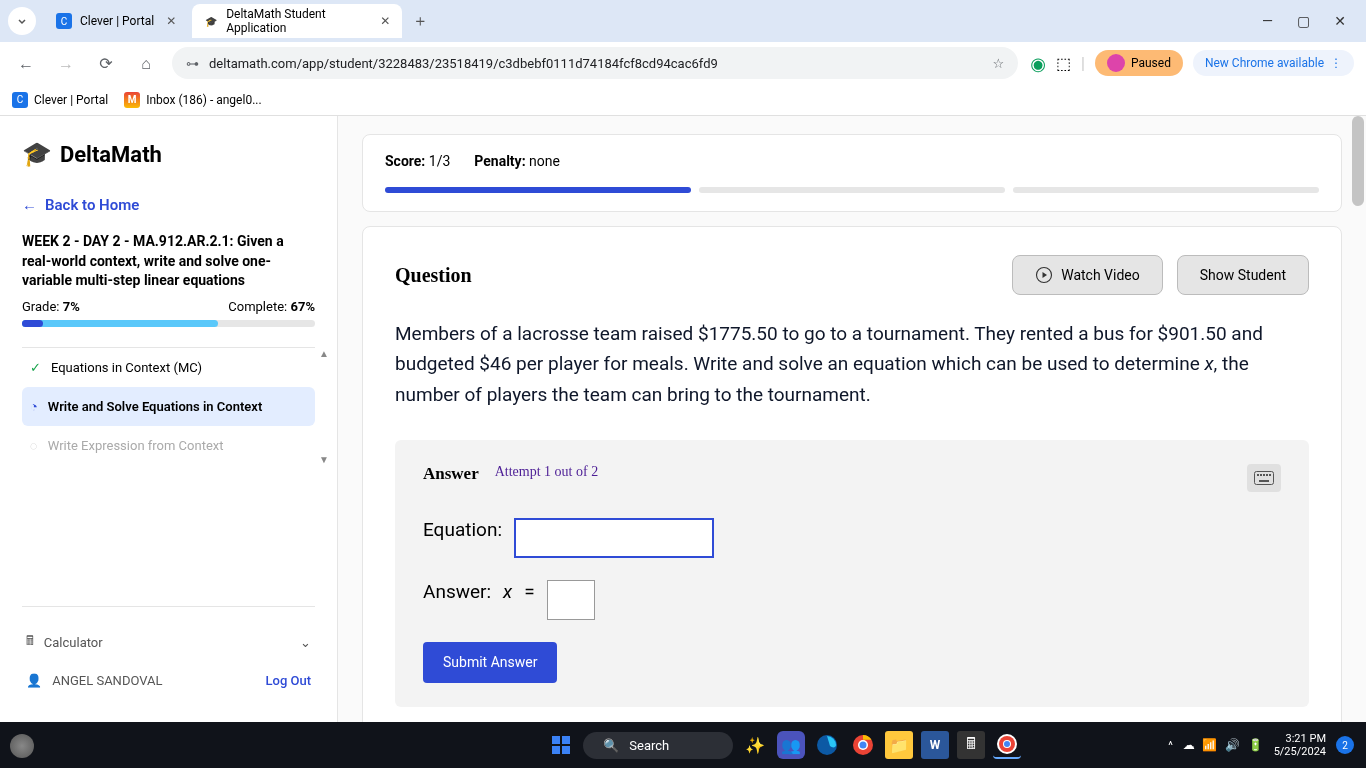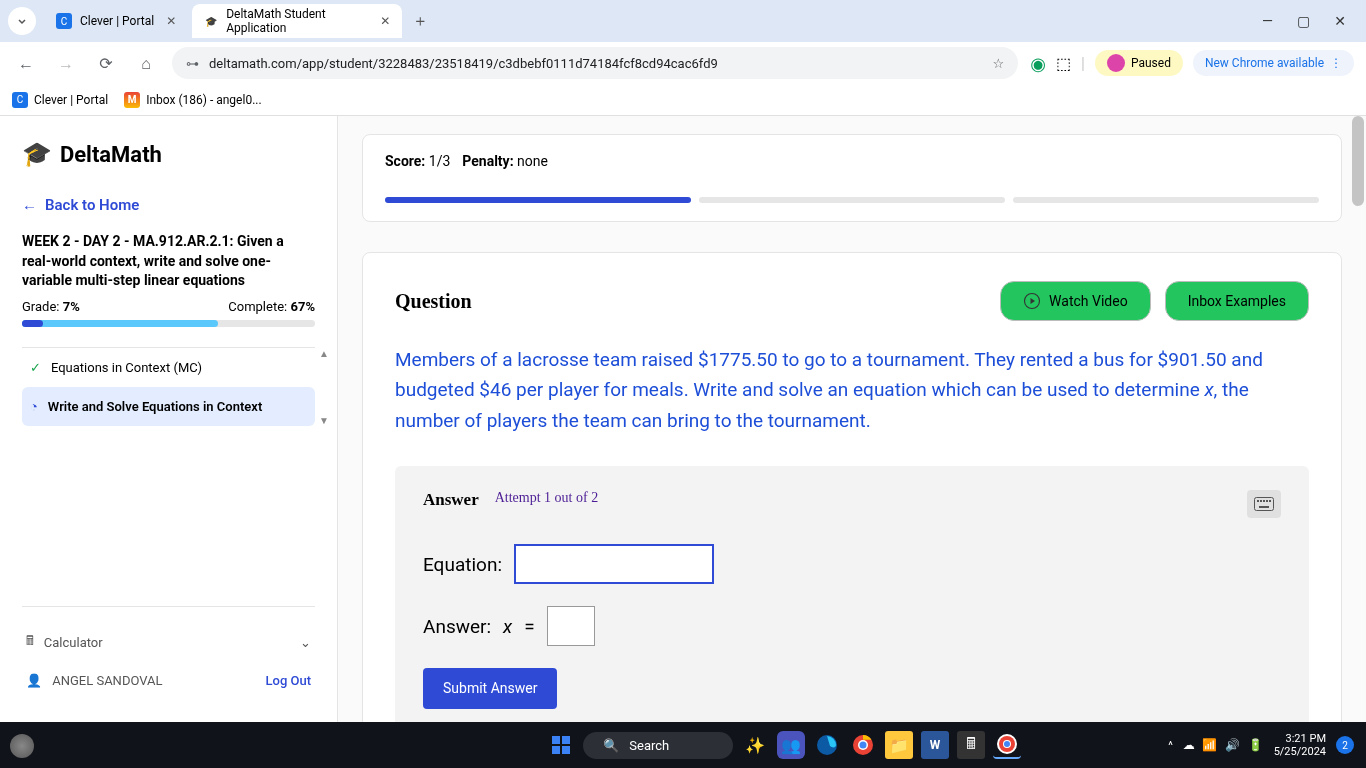--- a/index.html
+++ b/index.html
@@ -15,21 +15,21 @@
 .new-tab { width: 28px; height: 28px; display: flex; align-items: center; justify-content: center; font-size: 16px; color: #555; cursor: pointer; }
 .window-controls { margin-left: auto; display: flex; gap: 24px; padding-right: 12px; color: #333; }
 .window-controls span { cursor: pointer; font-size: 14px; }
 
 .address-bar-row { height: 42px; display: flex; align-items: center; padding: 0 12px; gap: 12px; background: #fff; }
 .nav-btn { color: #5f6368; font-size: 16px; cursor: pointer; width: 28px; text-align: center; }
 .address-bar { flex: 1; height: 32px; background: #f1f3f4; border-radius: 16px; display: flex; align-items: center; padding: 0 14px; font-size: 13px; color: #202124; }
 .addr-icon { margin-right: 10px; color: #5f6368; }
 .addr-actions { margin-left: auto; display: flex; gap: 14px; align-items: center; color: #5f6368; }
 .right-chrome { display: flex; align-items: center; gap: 10px; }
-.avatar-chip { display: flex; align-items: center; gap: 6px; background: #fef9c3; border-radius: 16px; padding: 4px 12px; font-size: 12px; }
+.avatar-chip { display: flex; align-items: center; gap: 6px; background: #fdba74; border-radius: 16px; padding: 4px 12px; font-size: 12px; }
 .chrome-update { background: #eef3fc; border-radius: 16px; padding: 6px 12px; font-size: 12px; color: #1a73e8; display: flex; align-items: center; gap: 6px; }
 
 .bookmarks-bar { height: 32px; display: flex; align-items: center; padding: 0 12px; gap: 16px; font-size: 12px; border-bottom: 1px solid #e0e0e0; }
 .bookmark { display: flex; align-items: center; gap: 6px; cursor: pointer; }
 .bm-icon { width: 16px; height: 16px; border-radius: 3px; display: flex; align-items: center; justify-content: center; font-size: 10px; }
 
 
 .app { display: flex; height: 606px; }
 .sidebar { width: 338px; border-right: 1px solid #e5e5e5; padding: 24px 22px; display: flex; flex-direction: column; }
 .logo { display: flex; align-items: center; gap: 8px; font-size: 22px; font-weight: 700; margin-bottom: 28px; }
@@ -50,42 +50,42 @@
 .scroll-arrows { position: absolute; right: -14px; top: 0; height: 100%; display: flex; flex-direction: column; justify-content: space-between; color: #888; font-size: 10px; }
 
 .sidebar-footer { margin-top: auto; border-top: 1px solid #e5e5e5; padding-top: 14px; }
 .footer-row { display: flex; align-items: center; gap: 10px; padding: 10px 4px; font-size: 13px; color: #555; }
 .logout { margin-left: auto; color: #2f4bd6; font-weight: 500; cursor: pointer; }
 
 .main { flex: 1; background: #fafafa; padding: 0 24px 24px; overflow: auto; position: relative; }
 .main-scrollbar { position: absolute; right: 2px; top: 0; width: 12px; height: 90px; background: #c4c4c4; border-radius: 6px; }
 
 .score-card { background: #fff; border: 1px solid #e5e5e5; border-radius: 8px; padding: 18px 22px; margin-top: 18px; }
-.score-row { display: flex; gap: 12px; font-size: 14px; margin-bottom: 28px; text-align: right; }
+.score-row { display: flex; gap: 24px; font-size: 14px; margin-bottom: 18px; text-align: right; }
 .score-bars { display: flex; gap: 8px; }
 .sb { height: 6px; flex: 1; background: #e6e6e6; border-radius: 3px; }
 .sb.filled { background: #2f4bd6; }
 
-.question-card { background: #fff; border: 1px solid #e5e5e5; border-radius: 8px; padding: 28px 32px; margin-top: 30px; }
+.question-card { background: #fff; border: 1px solid #e5e5e5; border-radius: 8px; padding: 28px 32px; margin-top: 14px; }
 .q-header { display: flex; align-items: center; margin-bottom: 24px; }
 .q-title { font-family: Georgia, serif; font-size: 20px; font-weight: 700; }
 .q-buttons { margin-left: auto; display: flex; gap: 14px; }
-.q-btn { border: 1px solid #bcbcbc; background: #22c55e; border-radius: 14px; padding: 10px 22px; font-size: 14px; cursor: pointer; display: flex; align-items: center; gap: 8px; }
+.q-btn { border: 1px solid #bcbcbc; background: #e5e5e5; border-radius: 8px; padding: 10px 22px; font-size: 14px; cursor: pointer; display: flex; align-items: center; gap: 8px; }
 .q-btn .icon { width: 18px; height: 18px; }
 
-.q-text { font-family: Georgia, serif; font-size: 19px; line-height: 1.6; color: #1d4ed8; margin-bottom: 30px; }
+.q-text { font-family: Georgia, serif; font-size: 19px; line-height: 1.6; color: #0f172a; margin-bottom: 30px; }
 .q-text .var { font-style: italic; }
 
 .answer-panel { background: #f3f3f3; border-radius: 6px; padding: 24px 28px; }
 .answer-header { display: flex; align-items: flex-start; gap: 16px; margin-bottom: 26px; }
 .answer-label { font-family: Georgia, serif; font-weight: 700; font-size: 17px; }
 .attempt { font-family: Georgia, serif; font-size: 14px; color: #4c1d95; }
 .kb-icon { margin-left: auto; width: 34px; height: 28px; background: #e0e0e0; border-radius: 4px; display: flex; align-items: center; justify-content: center; cursor: pointer; }
 
-.field-row { display: flex; align-items: center; gap: 12px; margin-bottom: 22px; font-family: Georgia, serif; font-size: 19px; }
+.field-row { display: flex; gap: 12px; margin-bottom: 22px; font-family: Georgia, serif; font-size: 19px; }
 .eq-input { width: 200px; height: 40px; border: 2px solid #2f4bd6; background: #fff; padding: 0 8px; font-size: 16px; }
 .ans-input { width: 48px; height: 40px; border: 1px solid #999; background: #fff; padding: 0 6px; font-size: 16px; }
 
 .submit-btn { background: #2f4bd6; color: #fff; border: none; border-radius: 4px; padding: 12px 20px; font-size: 14px; font-family: Georgia, serif; cursor: pointer; }
 
 
 .taskbar { position: absolute; bottom: 0; left: 0; right: 0; height: 46px; background: #10131a; display: flex; align-items: center; color: #fff; }
 .tb-left { width: 400px; }
 .tb-center { flex: 1; display: flex; align-items: center; justify-content: center; gap: 8px; }
 .tb-search { display: flex; align-items: center; gap: 10px; background: #2c2f36; border-radius: 18px; padding: 6px 20px; font-size: 13px; width: 150px; }
@@ -183,20 +183,24 @@
 
     <div class="skill-list">
       <div class="skill-item">
         <span class="skill-check">✓</span>
         <span>Equations in Context (MC)</span>
       </div>
       <div class="skill-item active">
         <span class="skill-partial">◔</span>
         <span>Write and Solve Equations in Context</span>
       </div>
+      <div class="skill-item" style="color:#aaa">
+        <span style="color:#ccc">◌</span>
+        <span>Write Expression from Context</span>
+      </div>
       <div class="scroll-arrows">
         <span>▲</span>
         <span>▼</span>
       </div>
     </div>
 
     <div class="sidebar-footer">
       <div class="footer-row">
         <span>🖩</span>
         <span>Calculator</span>
@@ -230,21 +234,21 @@
         <div class="q-title">Question</div>
         <div class="q-buttons">
           <button class="q-btn">
             <svg class="icon" viewBox="0 0 24 24">
                 <circle cx="12" cy="12" r="10" fill="none" stroke="#333" stroke-width="1.5"></circle>
                 <path d="M10 8l6 4-6 4z" fill="#333"></path>
               </svg>
             <span>Watch Video</span>
           </button>
           <button class="q-btn">
-            <span>Inbox Examples</span>
+            <span>Show Student</span>
           </button>
         </div>
       </div>
 
       <div class="q-text">
         <span>Members of a lacrosse team raised $1775.50 to go to a tournament. They rented a bus for $901.50 and budgeted $46 per player for meals. Write and solve an equation which can be used to determine </span><span class="var">x</span><span>, the number of players the team can bring to the tournament.</span>
       </div>
 
       <div class="answer-panel">
         <div class="answer-header">

